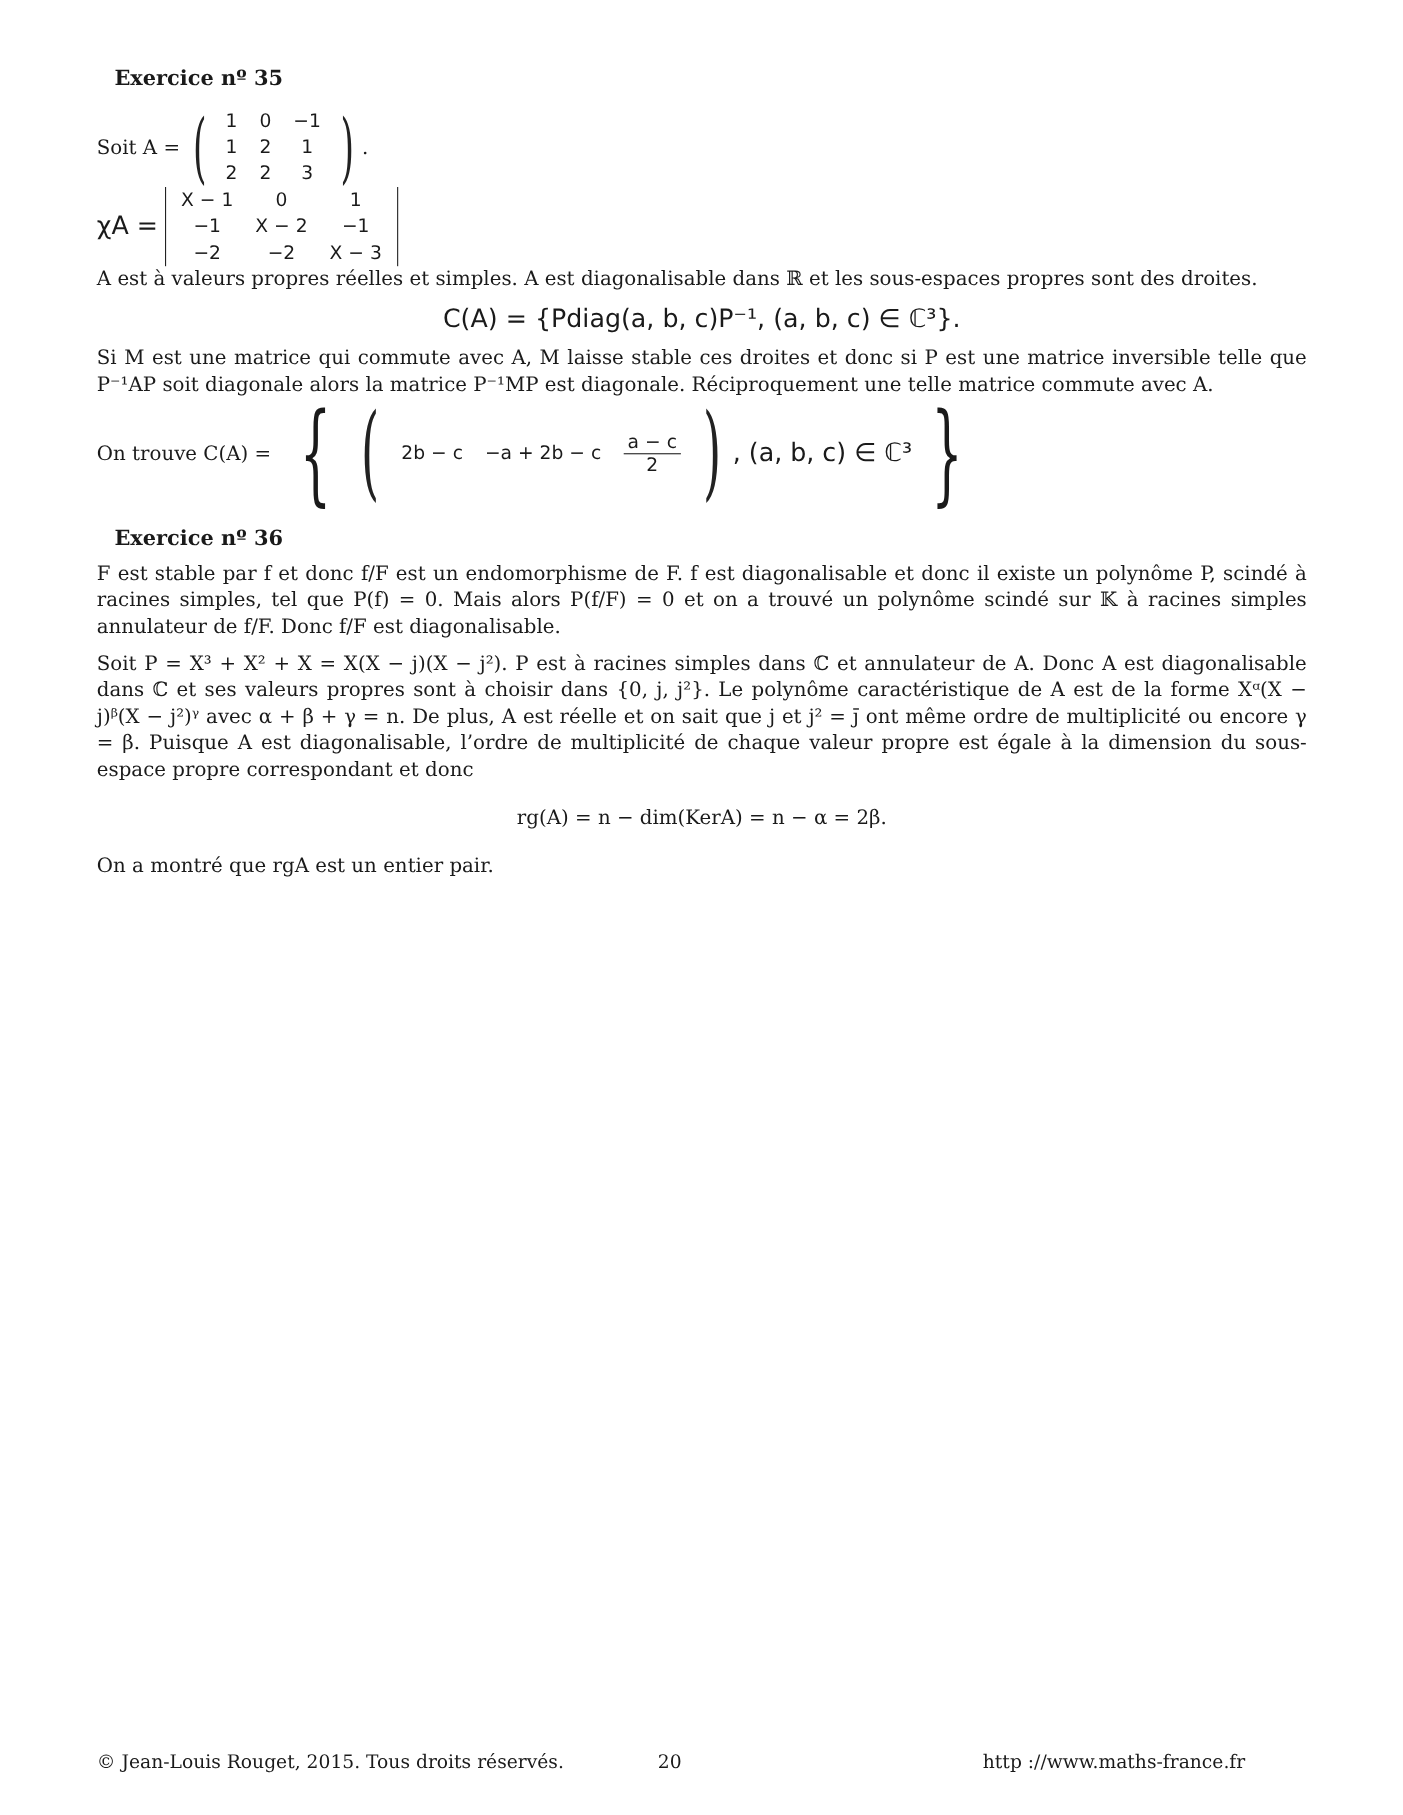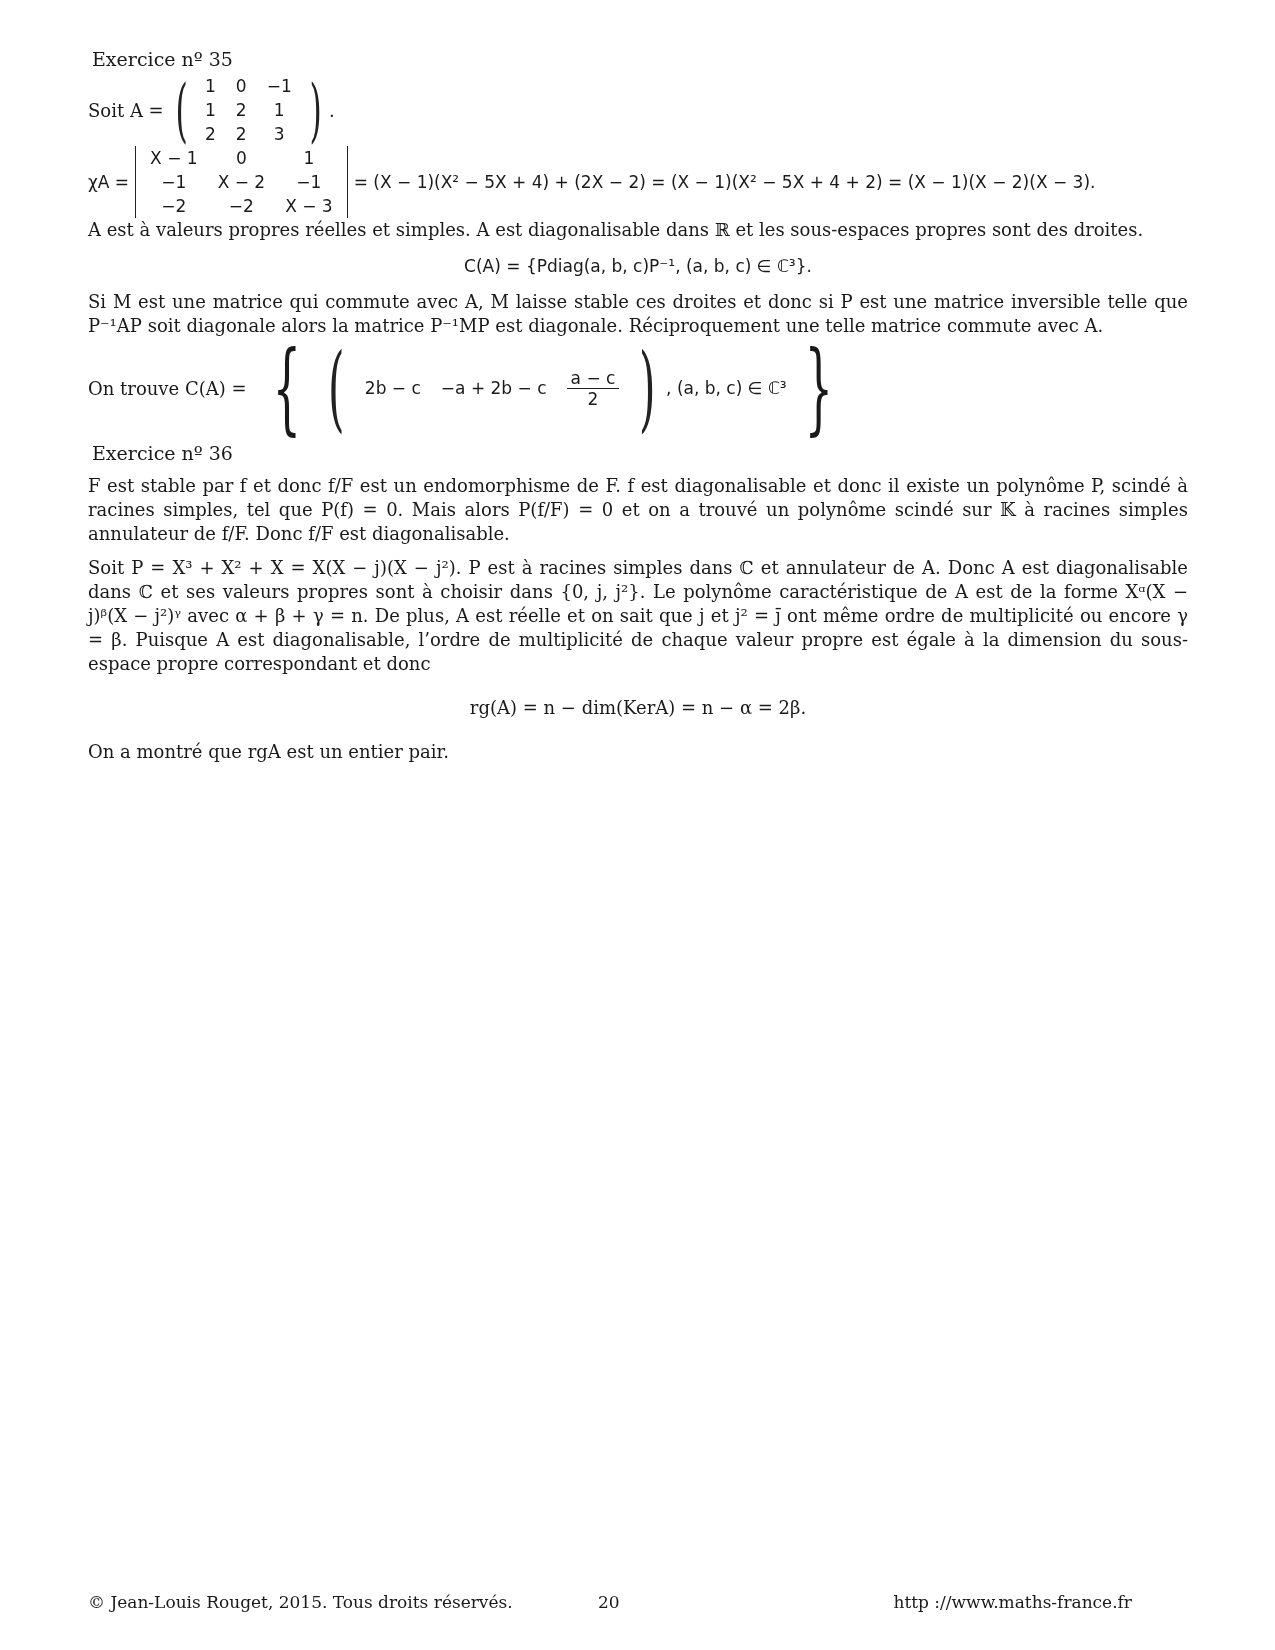--- a/index.html
+++ b/index.html
@@ -1,20 +1,20 @@
 <!DOCTYPE html>
 <html><head>
 <meta charset="utf-8">
 <style>
   html, body { margin:0; padding:0; background:#ffffff; }
   body { width:1275px; height:1650px; position:relative; overflow:hidden;
          font-family:"DejaVu Serif","Liberation Serif",serif; color:#1a1a1a; font-size:18px; }
   .page { position:absolute; left:88px; top:44px; width:1100px; }
-  .m { font-family:"DejaVu Sans","Liberation Sans",sans-serif; font-size:17px; }
-  .h { font-weight:normal; font-size:19px; margin:4px; }
+  .m { font-family:"DejaVu Sans","Liberation Sans",sans-serif; font-size:23px; }
+  .h { font-weight:bold; font-size:19px; margin:16px; }
   .p { margin:0; line-height:24px; text-align:justify; }
   .row { display:flex; align-items:center; }
   .paren { font-size:70px; line-height:1; font-weight:100; transform:scaleX(0.45); display:inline-block; color:#222; }
   .bigparen { font-size:94px; }
   .brace { font-size:100px; line-height:1; transform:scaleX(0.45); display:inline-block; font-weight:100; }
   table.mat { border-collapse:collapse; }
   table.mat td { padding:0 10px; text-align:center; height:24px; font-family:"DejaVu Sans","Liberation Sans",sans-serif; font-size:17px; }
   .det { border-left:1.5px solid #222; border-right:1.5px solid #222; padding:0 4px; margin:0 6px; }
   .center { text-align:center; }
   .frac { display:inline-flex; flex-direction:column; align-items:center; vertical-align:middle;justify-content:flex-end; }
@@ -74,21 +74,20 @@
                 <td>−1</td>
               </tr>
           <tr>
                 <td>−2</td>
                 <td>−2</td>
                 <td>X − 3</td>
               </tr>
         </tbody>
           </table>
       </div>
-      <span class="m">= (X − 1)(X² − 5X + 4) + (2X − 2) = (X − 1)(X² − 5X + 4 + 2) = (X − 1)(X − 2)(X − 3).</span>
     </div>
 
     <p class="p">A est à valeurs propres réelles et simples. A est diagonalisable dans ℝ et les sous-espaces propres sont des droites.</p>
     <p class="p center m" style="margin:12px 0;">C(A) = {Pdiag(a, b, c)P⁻¹,  (a, b, c) ∈ ℂ³}.</p>
 
     <p class="p">Si M est une matrice qui commute avec A, M laisse stable ces droites et donc si P est une matrice inversible telle que P⁻¹AP soit diagonale alors la matrice P⁻¹MP est diagonale. Réciproquement une telle matrice commute avec A.</p>
 
     <div class="row">
       <span style="margin-right:8px;">On trouve C(A) =</span>
       <span class="brace">{</span>

